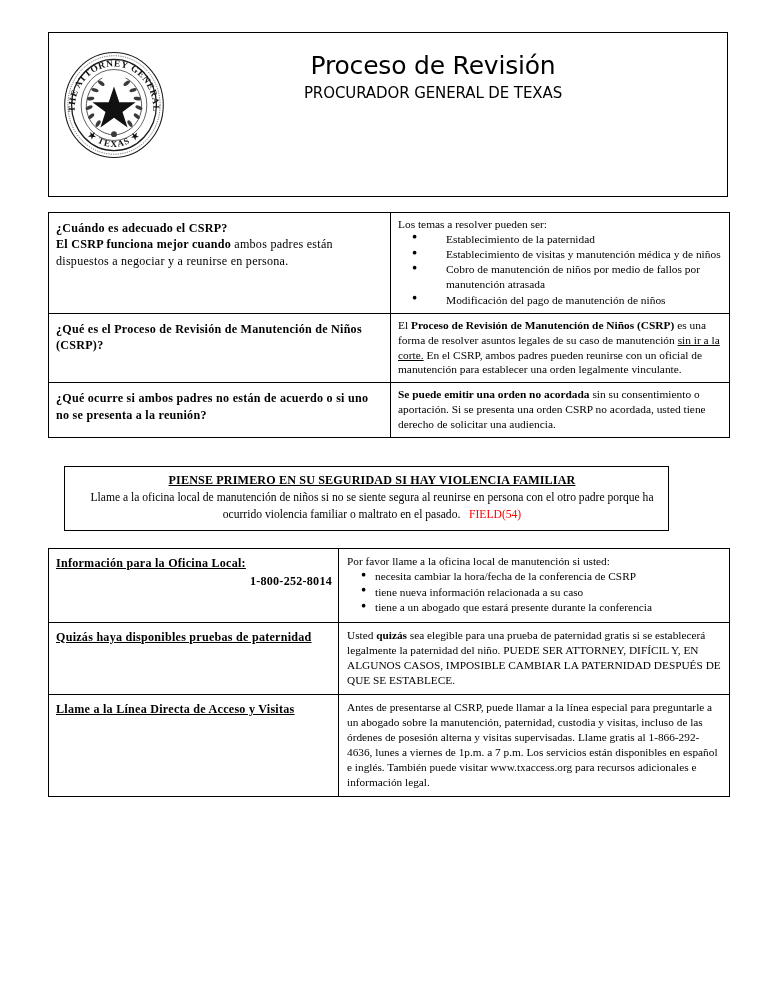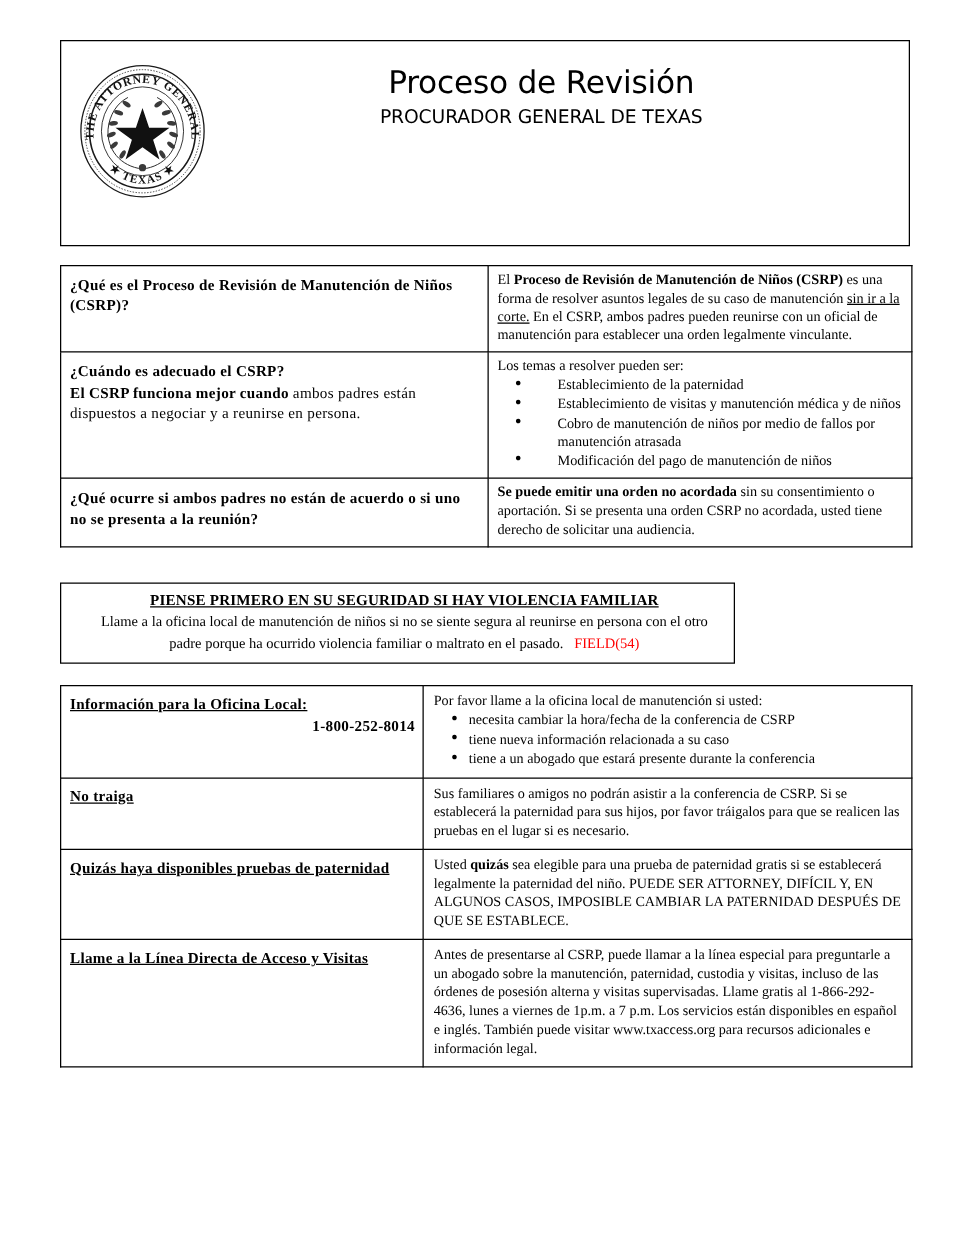--- a/index.html
+++ b/index.html
@@ -124,23 +124,23 @@
   ul.bul.tight li {
     padding-left: 14px;
   }
 
   
   #table1 { left: 48px; top: 212px; width: 681px; }
 
   
   .warn-box {
     position: absolute;
-    left: 48px;
+    left: 64px;
     top: 466px;
-    width: 540px;
+    width: 605px;
     border: 1.6px solid #000;
     box-sizing: border-box;
     text-align: center;
     padding: 5px 10px 7px 21px;
     font-size: 11.6px;
     line-height: 1.42;
   }
   .warn-title {
     font-weight: bold;
     text-decoration: underline;
@@ -222,39 +222,39 @@
     </div>
   </div>
 
   <table class="tbl" id="table1">
     <colgroup>
         <col style="width:342px">
         <col style="width:339px">
       </colgroup>
     <tbody>
       <tr>
-        <td class="qcell">¿Qué es el Proceso de Revisión de Manutención de Niños (CSRP)?</td>
-        <td class="acell"><span>El </span><span class="b">Proceso de Revisión de Manutención de Niños (CSRP)</span><span> es una forma de resolver asuntos legales de su caso de manutención </span><span class="u">sin ir a la corte.</span><span> En el CSRP, ambos padres pueden reunirse con un oficial de manutención para establecer una orden legalmente vinculante.</span></td>
-      </tr>
-      <tr>
         <td class="qcell">
           <div>¿Cuándo es adecuado el CSRP?</div>
           <div><span>El CSRP funciona mejor cuando</span><span class="nb"> ambos padres están dispuestos a negociar y a reunirse en persona.</span></div>
         </td>
         <td class="acell">
           <div>Los temas a resolver pueden ser:</div>
           <ul class="bul">
             <li>Establecimiento de la paternidad</li>
             <li>Establecimiento de visitas y manutención médica y de niños</li>
             <li>Cobro de manutención de niños por medio de fallos por manutención atrasada</li>
             <li>Modificación del pago de manutención de niños</li>
           </ul>
         </td>
       </tr>
       <tr>
+        <td class="qcell">¿Qué es el Proceso de Revisión de Manutención de Niños (CSRP)?</td>
+        <td class="acell"><span>El </span><span class="b">Proceso de Revisión de Manutención de Niños (CSRP)</span><span> es una forma de resolver asuntos legales de su caso de manutención </span><span class="u">sin ir a la corte.</span><span> En el CSRP, ambos padres pueden reunirse con un oficial de manutención para establecer una orden legalmente vinculante.</span></td>
+      </tr>
+      <tr>
         <td class="qcell">¿Qué ocurre si ambos padres no están de acuerdo o si uno no se presenta a la reunión?</td>
         <td class="acell"><span class="b">Se puede emitir una orden no acordada</span><span> sin su consentimiento o aportación. Si se presenta una orden CSRP no acordada, usted tiene derecho de solicitar una audiencia.</span></td>
       </tr>
     </tbody>
   </table>
 
   <div class="warn-box">
     <span class="warn-title">PIENSE PRIMERO EN SU SEGURIDAD SI HAY VIOLENCIA FAMILIAR</span>
     <span class="warn-body"><span>Llame a la oficina local de manutención de niños si no se siente segura al reunirse en persona con el otro padre porque ha ocurrido violencia familiar o maltrato en el pasado.</span>&nbsp;&nbsp; <span class="field-tag">FIELD(54)</span></span>
   </div>
@@ -273,24 +273,20 @@
         <td class="acell">
           <div>Por favor llame a la oficina local de manutención si usted:</div>
           <ul class="bul tight">
             <li>necesita cambiar la hora/fecha de la conferencia de CSRP</li>
             <li>tiene nueva información relacionada a su caso</li>
             <li>tiene a un abogado que estará presente durante la conferencia</li>
           </ul>
         </td>
       </tr>
       <tr>
-        <td class="qcell"><span class="u">No traiga</span></td>
-        <td class="acell">Sus familiares o amigos no podrán asistir a la conferencia de CSRP. Si se establecerá la paternidad para sus hijos, por favor tráigalos para que se realicen las pruebas en el lugar si es necesario.</td>
-      </tr>
-      <tr>
         <td class="qcell"><span class="u">Quizás haya disponibles pruebas de paternidad</span></td>
         <td class="acell"><span>Usted </span><span class="b">quizás</span><span> sea elegible para una prueba de paternidad gratis si se establecerá legalmente la paternidad del niño. PUEDE SER ATTORNEY, DIFÍCIL Y, EN ALGUNOS CASOS, IMPOSIBLE CAMBIAR LA PATERNIDAD DESPUÉS DE QUE SE ESTABLECE.</span></td>
       </tr>
       <tr>
         <td class="qcell"><span class="u">Llame a la Línea Directa de Acceso y Visitas</span></td>
         <td class="acell">Antes de presentarse al CSRP, puede llamar a la línea especial para preguntarle a un abogado sobre la manutención, paternidad, custodia y visitas, incluso de las órdenes de posesión alterna y visitas supervisadas. Llame gratis al 1-866-292-4636, lunes a viernes de 1p.m. a 7 p.m.  Los servicios están disponibles en español e inglés. También puede visitar www.txaccess.org para recursos adicionales e información legal.</td>
       </tr>
     </tbody>
   </table>
 

